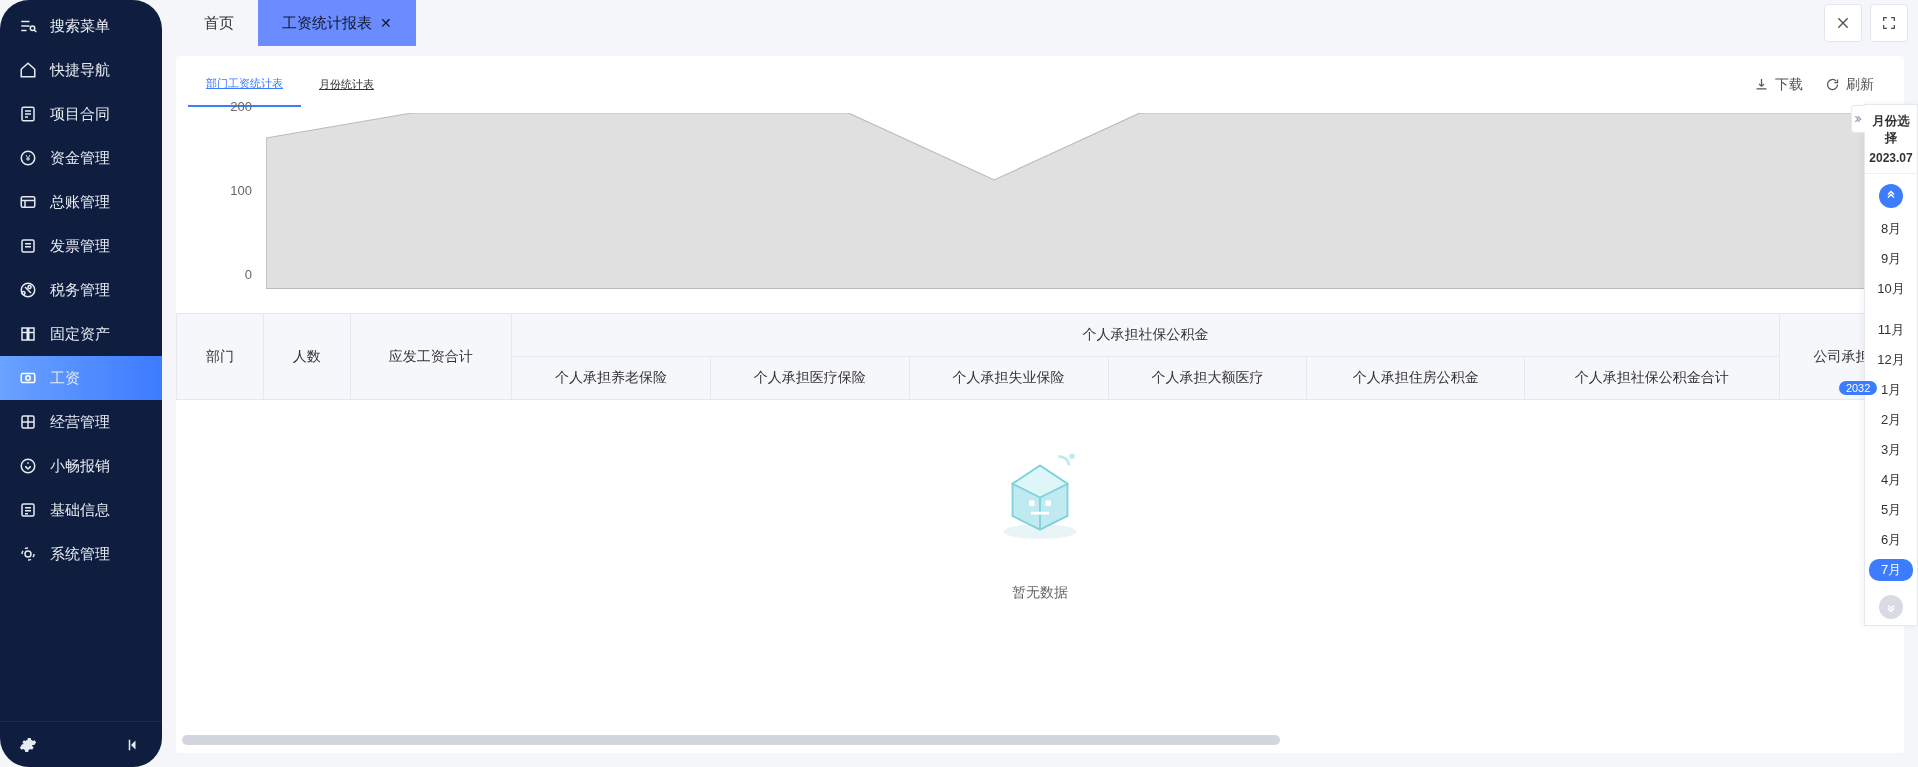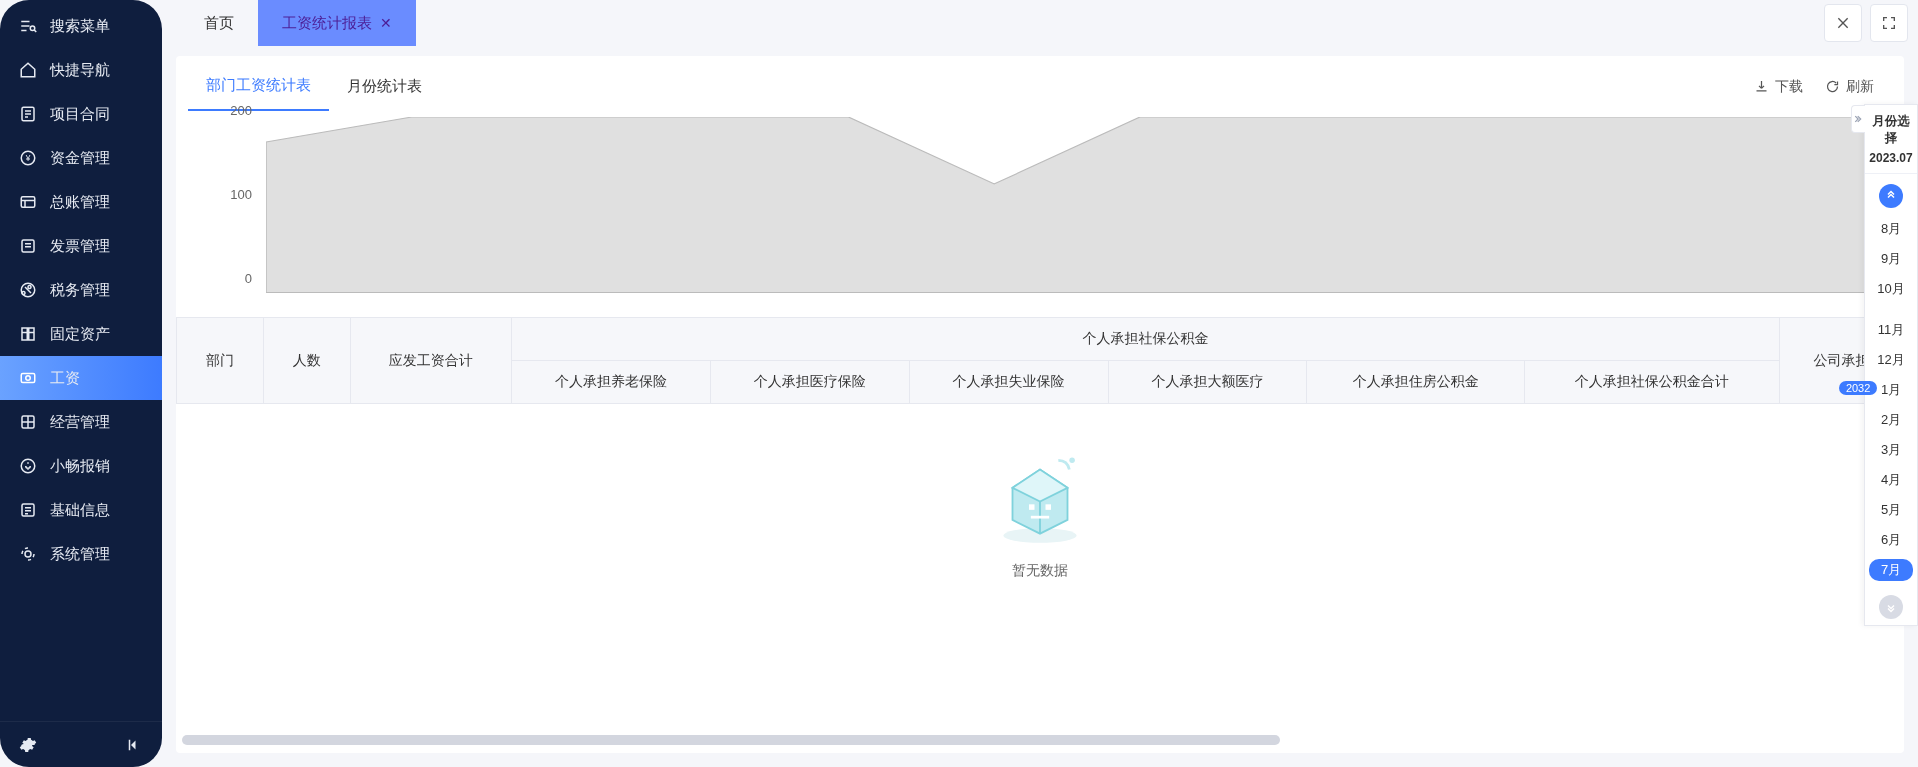--- a/index.html
+++ b/index.html
@@ -15,33 +15,33 @@
   .side-footer { height: 46px; display: flex; align-items: center; justify-content: space-between; padding: 0 18px; border-top: 1px solid rgba(255,255,255,0.06); }
   .side-footer .side-icon { cursor: pointer; }
 
   
   .main { flex: 1; display: flex; flex-direction: column; min-width: 0; overflow: hidden; }
 
   
   .tabs-bar { height: 46px; background: #f5f6fa; display: flex; align-items: stretch; gap: 0; padding-left: 18px; padding-right: 8px; }
   .tab { display: flex; align-items: center; gap: 8px; padding: 0 24px; font-size: 15px; cursor: pointer; }
   .tab.home { background: transparent; }
-  .tab.active { background: #6a8cff; color: #4c1d95; }
+  .tab.active { background: #6a8cff; color: #0f172a; }
   .tab .close { font-size: 14px; line-height: 1; cursor: pointer; }
   .tabs-spacer { flex: 1; }
   .tabs-actions { display: flex; align-items: center; gap: 4px; }
   .tab-action-btn { width: 38px; height: 38px; margin: 4px 2px; border: 1px solid #e3e6ee; background: #fff; border-radius: 4px; display: flex; align-items: center; justify-content: center; cursor: pointer; }
 
   
   .content-wrap { flex: 1; padding: 10px 14px 14px; overflow: hidden; position: relative; }
   .card { background: #fff; border-radius: 4px; height: 100%; display: flex; flex-direction: column; overflow: hidden; position: relative; }
 
   
   .inner-tabs { display: flex; align-items: center; gap: 0; padding: 6px 12px 0; position: relative; }
-  .inner-tab { padding: 14px 18px 14px; font-size: 15px; cursor: pointer; color: #333; }
+  .inner-tab { padding: 14px 18px 14px; font-size: 11px; cursor: pointer; color: #333; text-decoration: underline; }
   .inner-tab.active { color: #3d7bff; border-bottom: 2px solid #3d7bff; }
   .inner-actions { margin-left: auto; display: flex; align-items: center; gap: 22px; padding-right: 18px; color: #555; }
   .inner-action { display: inline-flex; align-items: center; gap: 6px; cursor: pointer; }
 
   
   .filter-row { display: flex; align-items: center; gap: 14px; padding: 16px 22px 6px; }
   .select { border: 1px solid #dcdfe6; border-radius: 3px; height: 34px; width: 240px; display: flex; align-items: center; justify-content: space-between; padding: 0 12px; cursor: pointer; background: #fff; }
   .select .caret { color: #9aa2b3; }
 
   
@@ -50,21 +50,21 @@
   .y-tick { position: absolute; right: 6px; transform: translateY(-50%); color: #666; font-size: 13px; }
   .plot { position: absolute; left: 68px; right: 14px; top: 0; bottom: 14px; }
   .plot-area { width: 100%; height: 100%; }
   .x-baseline { position: absolute; left: 68px; right: 14px; bottom: 14px; border-top: 1px solid #bbb; }
 
   
   .table-wrap { flex: 1; overflow: auto; padding: 0 0 14px 0; }
   .grid { border-collapse: collapse; min-width: 100%; }
   .grid th { background: #f6f7fa; border: 1px solid #e6e8ef; padding: 12px 18px; font-weight: 400; font-size: 14px; white-space: nowrap; text-align: center; }
   .grid .group-header { text-align: center; }
-  .empty-state { display: flex; flex-direction: column; align-items: center; padding: 38px 0 46px; gap: 10px; color: #666; }
+  .empty-state { display: flex; flex-direction: column; align-items: center; padding: 38px 0 46px; gap: 36px; color: #666; }
   .empty-illus { width: 110px; height: 110px; }
 
   
   .hscroll { height: 10px; background: transparent; margin: 0 6px 8px; position: relative; }
   .hscroll-thumb { position: absolute; left: 0; top: 0; height: 10px; width: 64%; background: #d3d6df; border-radius: 6px; }
 
   
   .month-panel { position: absolute; top: 104px; right: 0; width: 54px; background: #fff; border: 1px solid #e6e8ef; border-left: 1px solid #e6e8ef; box-shadow: -2px 0 6px rgba(0,0,0,0.05); display: flex; flex-direction: column; align-items: center; z-index: 30; }
   .month-header { writing-mode: horizontal-tb; font-size: 12.5px; padding: 8px 4px 4px; text-align: center; font-weight: 700; }
   .month-date { font-size: 12px; font-weight: 700; padding-bottom: 8px; border-bottom: 1px solid #eef0f6; width: 100%; text-align: center; }

